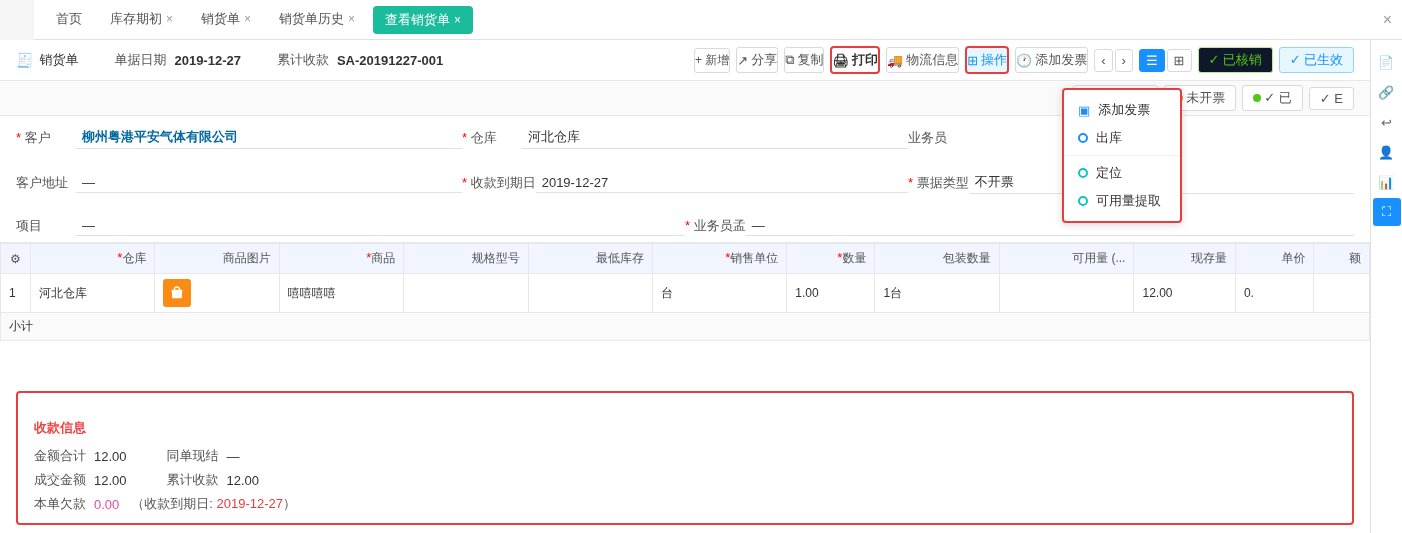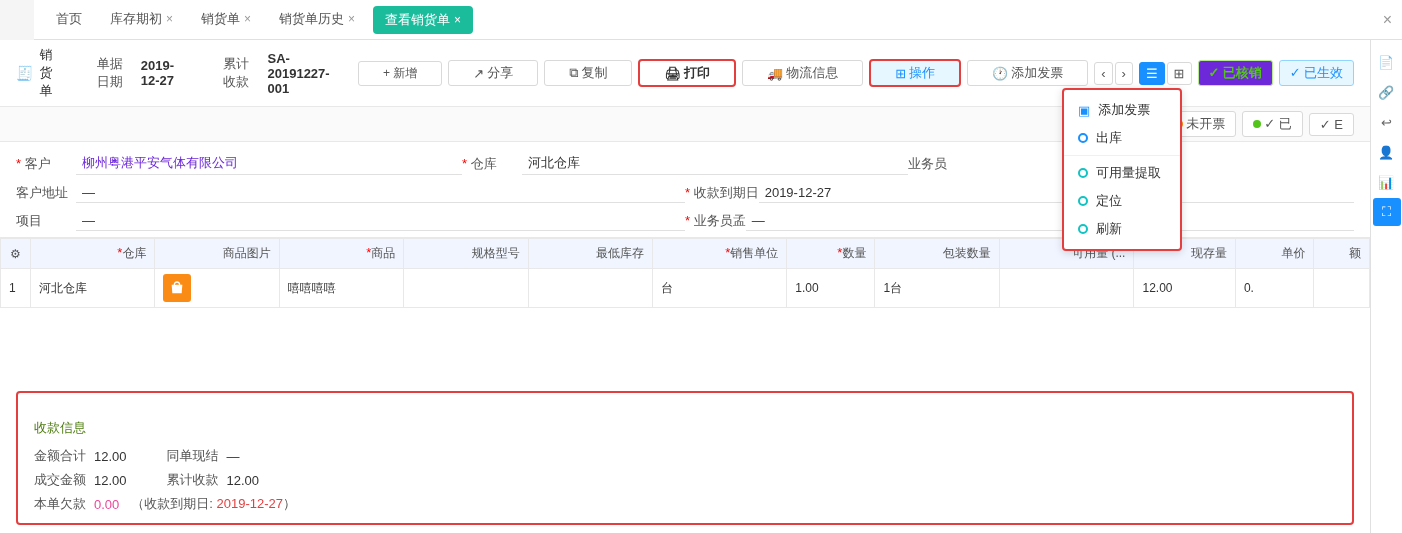--- a/index.html
+++ b/index.html
@@ -30,30 +30,30 @@
       display: flex; align-items: center; padding: 6px 16px;
       border-bottom: 1px solid #e8e8e8; background: #fff; gap: 16px; flex-shrink: 0;
     }
     .doc-title { display: flex; align-items: center; gap: 6px; color: #333; font-weight: 500; }
     .doc-title-icon { color: #1890ff; font-size: 14px; }
     .doc-meta { display: flex; align-items: center; gap: 8px; color: #555; margin-left: 20px; }
     .doc-meta span { color: #555; }
     .doc-meta strong { color: #333; }
     .toolbar-right { margin-left: auto; display: flex; align-items: center; gap: 6px; }
     .toolbar-btn {
-      display: flex; align-items: center; gap: 3px; padding: 3px 24px;
+      display: flex; align-items: center; gap: 3px; padding: 3px 0;
       border: 1px solid #d9d9d9; border-radius: 3px; cursor: pointer;
       color: #555; background: #fff; white-space: nowrap; font-size: 12px;
     }
     .toolbar-btn.active-op { background: #e6f7ff; border-color: #1890ff; color: #1890ff; }
     .status-btn {
       padding: 3px 10px; border-radius: 3px; font-size: 12px;
       cursor: pointer; border: 1px solid; white-space: nowrap;
     }
-    .status-btn.green { background: #6d28d9; color: #52c41a; border-color: #b7eb8f; font-weight: bold; }
+    .status-btn.green { background: #0f172a; color: #52c41a; border-color: #b7eb8f; }
     .status-btn.blue { background: #e6f7ff; color: #1890ff; border-color: #91d5ff; }
     .nav-arrows { display: flex; gap: 2px; }
     .nav-arrow { padding: 3px 6px; border: 1px solid #d9d9d9; border-radius: 3px; cursor: pointer; color: #555; }
     .view-switch { display: flex; gap: 2px; }
     .view-btn { padding: 3px 6px; border: 1px solid #d9d9d9; border-radius: 3px; cursor: pointer; color: #555; }
     .view-btn.active { background: #1890ff; color: #fff; border-color: #1890ff; }
 
     
     .action-bar {
       display: flex; align-items: center; justify-content: flex-end;
@@ -63,48 +63,48 @@
       display: flex; align-items: center; gap: 3px; padding: 3px 10px;
       border: 1px solid #d9d9d9; border-radius: 3px; cursor: pointer;
       color: #555; background: #fff; font-size: 12px; white-space: nowrap;
     }
     .action-btn .dot { width: 8px; height: 8px; border-radius: 50%; display: inline-block; }
     .action-btn .dot.gray { background: #999; }
     .action-btn .dot.orange { background: #fa8c16; }
     .action-btn .dot.green2 { background: #52c41a; }
 
     
-    .form-area { padding: 10px 16px 6px; display: flex; flex-direction: column; gap: 8px; flex-shrink: 0; }
+    .form-area { padding: 10px 16px 6px; display: flex; flex-direction: column; gap: 22px; flex-shrink: 0; }
     .form-row { display: flex; align-items: center; gap: 0; }
     .form-field { display: flex; align-items: center; flex: 1; min-width: 0; }
     .form-label { color: #555; white-space: nowrap; min-width: 60px; }
     .form-label.required::before { content: '* '; color: red; }
     .form-value { color: #333; border-bottom: 1px solid #e0e0e0; padding: 2px 6px; flex: 1; min-width: 0; }
-    .form-value.link { color: #6d28d9; cursor: pointer; }
+    .form-value.link { color: #0369a1; cursor: pointer; font-weight: bold; }
     .add-note { color: #fa8c16; cursor: pointer; display: flex; align-items: center; gap: 2px; }
 
     
     .table-wrap { flex: 1; overflow: auto; border-top: 1px solid #e8e8e8; }
     table { width: 100%; border-collapse: collapse; }
     thead tr { background: #f0f5ff; }
     th { padding: 6px 8px; border: 1px solid #e8e8e8; color: #555; font-weight: normal; white-space: nowrap; text-align: right; font-size: 12px; }
     th .req { color: red; }
     td { padding: 5px 8px; border: 1px solid #e8e8e8; color: #333; font-size: 12px; white-space: nowrap; }
     tr.subtotal td { background: #fafafa; }
     .gear-col { width: 30px; text-align: center; }
     .product-img { width: 28px; height: 28px; background: #fa8c16; border-radius: 3px; display: flex; align-items: center; justify-content: center; }
     .product-img svg { fill: #fff; }
 
     
     .summary-box {
       border: 2px solid #e53e3e; border-radius: 4px; padding: 10px 16px;
       margin: 8px 16px; display: flex; flex-direction: column; gap: 6px;
       background: #fff; flex-shrink: 0;
     }
-    .summary-title { font-weight: normal; color: #4d7c0f; margin-bottom: 4px; margin-top: 16px; }
+    .summary-title { font-weight: bold; color: #ef4444; margin-bottom: 4px; margin-top: 16px; }
     .summary-row { display: flex; gap: 40px; align-items: center; }
     .summary-field { display: flex; align-items: center; gap: 8px; }
     .summary-label { color: #555; }
     .summary-value { color: #333; }
     .summary-value.red { color: #ec4899; }
 
     
     .right-sidebar {
       position: absolute; right: 0; top: 40px; width: 32px;
       background: #fff; border-left: 1px solid #e0e0e0;
@@ -252,20 +252,24 @@
         </div>
       </div>
       <div class="form-row">
         <div class="form-field">
           <span class="form-label">客户地址</span>
           <span class="form-value">—</span>
         </div>
         <div class="form-field">
           <span class="form-label required">收款到期日</span>
           <span class="form-value">2019-12-27</span>
+        </div>
+        <div class="form-field">
+          <span class="form-label required">票据类型</span>
+          <span class="form-value">不开票</span>
         </div>
       </div>
       <div class="form-row">
         <div class="form-field">
           <span class="form-label">项目</span>
           <span class="form-value">—</span>
         </div>
         <div class="form-field">
           <span class="form-label required">业务员孟</span>
           <span class="form-value">—</span>
@@ -307,20 +311,23 @@
             <td></td>
             <td></td>
             <td>台</td>
             <td>1.00</td>
             <td>1台</td>
             <td></td>
             <td>12.00</td>
             <td>0.</td>
             <td></td>
           </tr>
+          <tr class="subtotal">
+            <td colspan="13">小计</td>
+          </tr>
         </tbody>
       </table>
     </div>
 
     <div class="summary-box">
       <div class="summary-title">收款信息</div>
       <div class="summary-row">
         <div class="summary-field">
           <span class="summary-label">金额合计</span>
           <span class="summary-value">12.00</span>
@@ -365,25 +372,21 @@
       <span class="item-icon blue">▣</span>
       <span>添加发票</span>
     </div>
     <div class="dropdown-item">
       <span class="item-icon" style="display:inline-block;width:10px;height:10px;border-radius:50%;border:2px solid #1890ff;"></span>
       <span>出库</span>
     </div>
     <div class="dropdown-divider"></div>
     <div class="dropdown-item">
       <span class="item-icon" style="display:inline-block;width:10px;height:10px;border-radius:50%;border:2px solid #13c2c2;"></span>
-      <span>可用量提取</span>
+      <span>定位</span>
     </div>
     <div class="dropdown-item">
       <span class="item-icon" style="display:inline-block;width:10px;height:10px;border-radius:50%;border:2px solid #13c2c2;"></span>
-      <span>定位</span>
-    </div>
-    <div class="dropdown-item">
-      <span class="item-icon" style="display:inline-block;width:10px;height:10px;border-radius:50%;border:2px solid #13c2c2;"></span>
-      <span>刷新</span>
+      <span>可用量提取</span>
     </div>
   </div>
 
 </div>
 
 </body></html>

